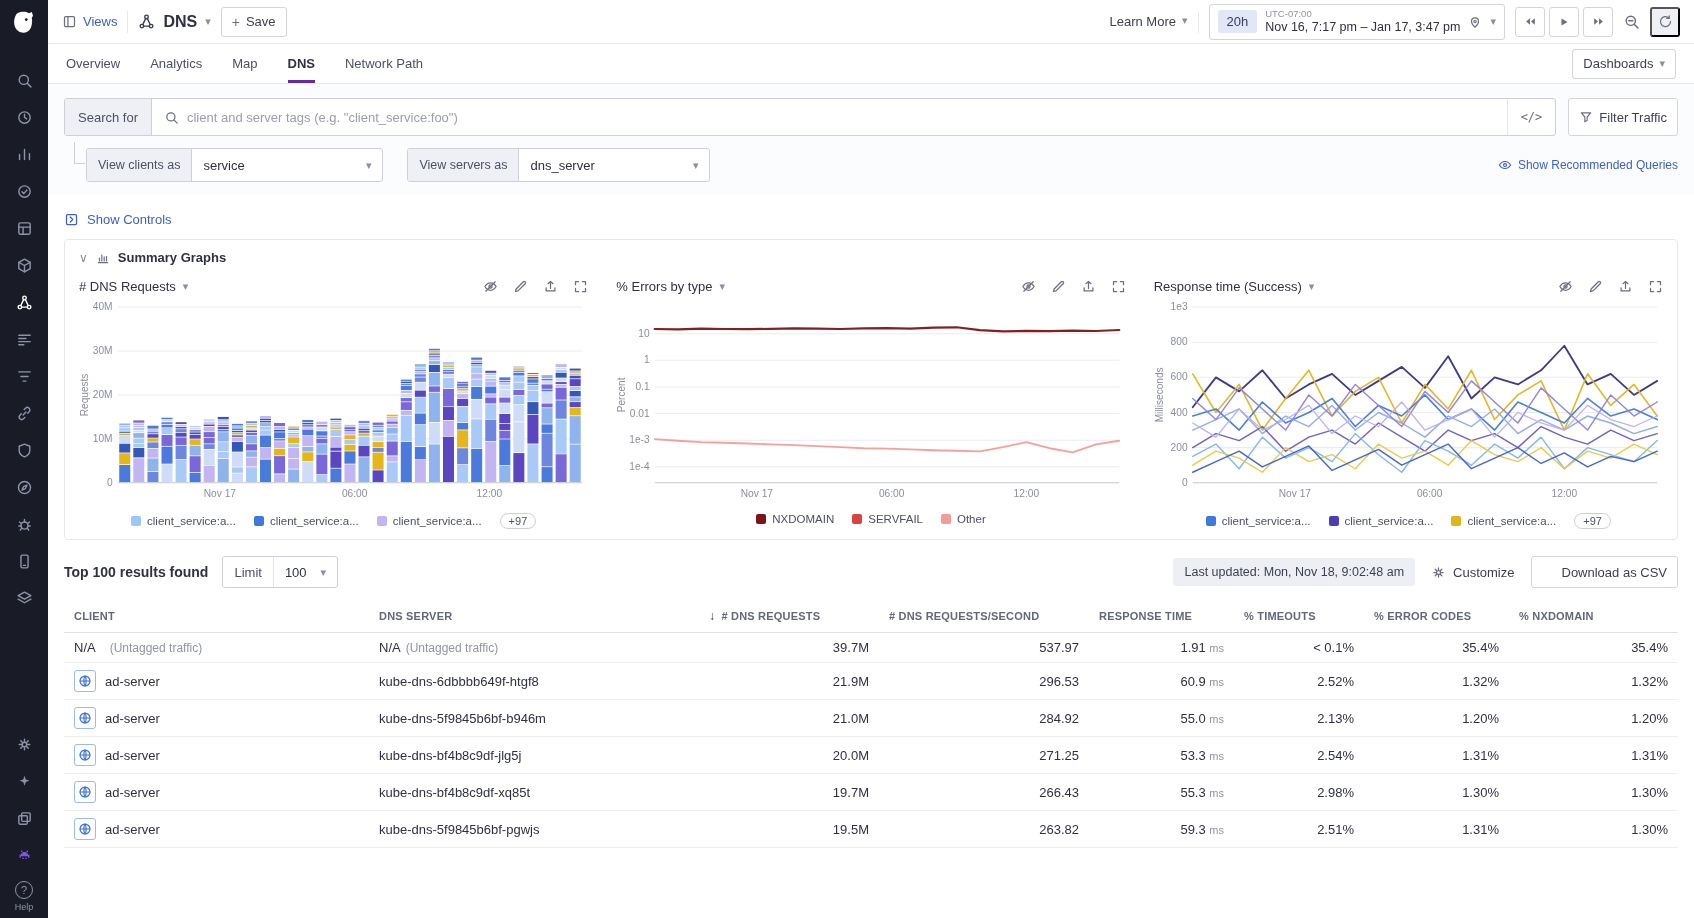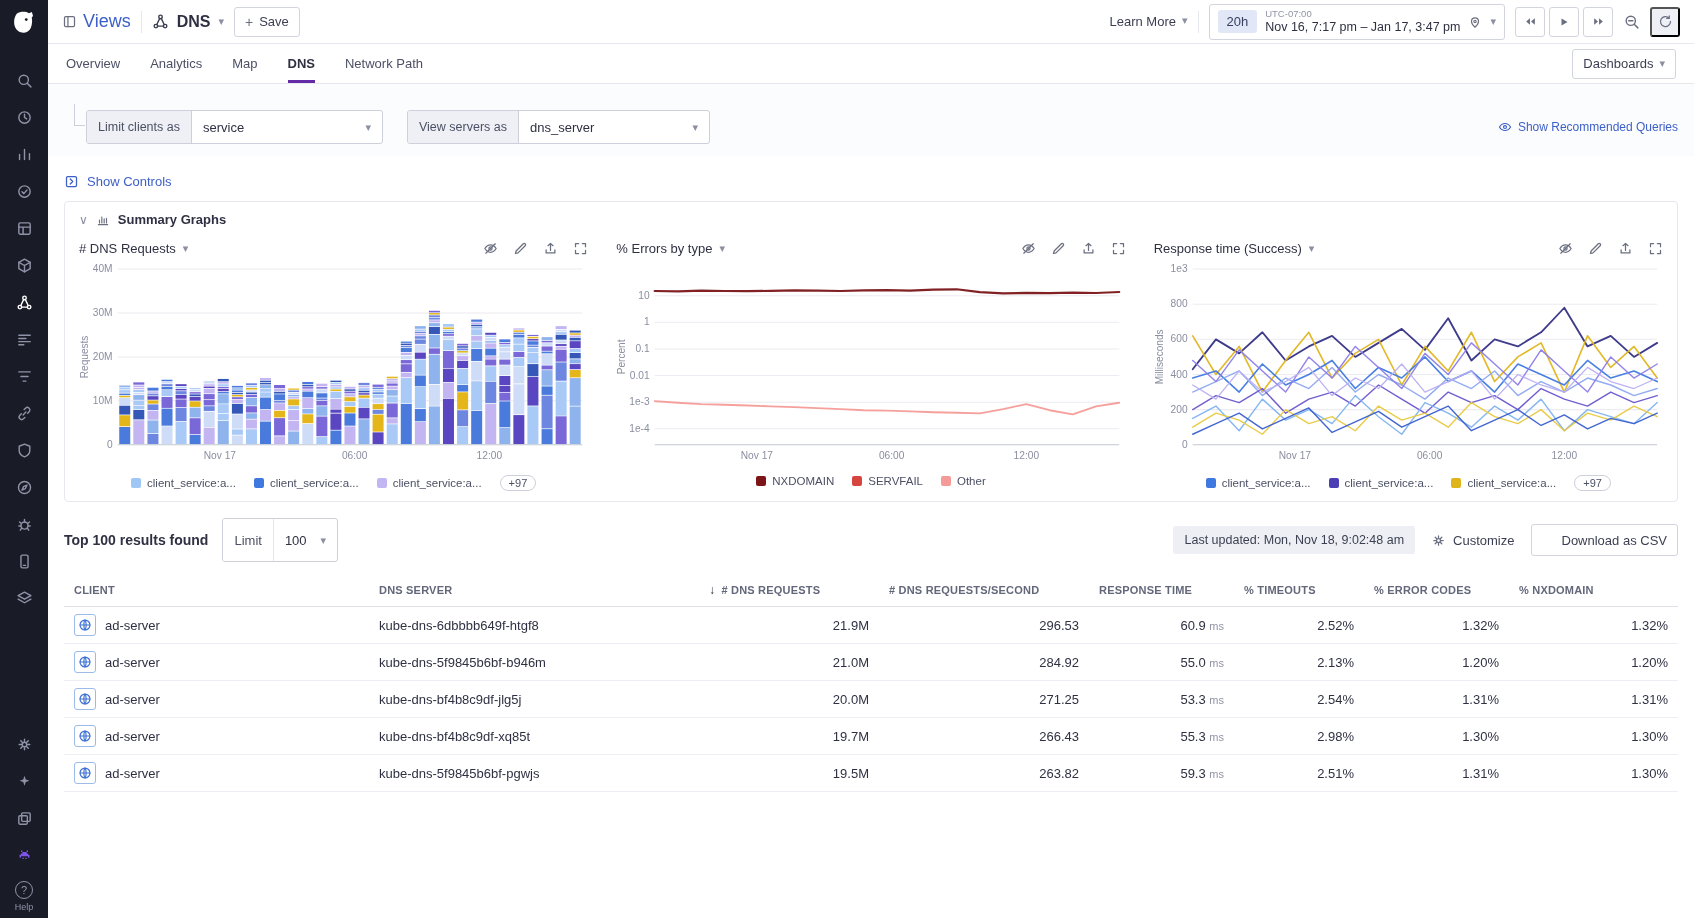--- a/index.html
+++ b/index.html
@@ -12,21 +12,21 @@
   .sb-items{display:flex;flex-direction:column;align-items:center;gap:13px}
   .sb-item{width:26px;height:24px;display:flex;align-items:center;justify-content:center;color:#8f93a8;cursor:pointer}
   .sb-item.active{color:#fff}
   .sb-item.invader{color:#7d55e8}
   .sb-bottom{margin-top:auto;display:flex;flex-direction:column;align-items:center;gap:13px}
   .sb-help{display:flex;flex-direction:column;align-items:center;gap:3px;margin-top:14px;color:#8f93a8;font-size:9px}
   .sb-help .q{width:18px;height:18px;border:1.5px solid #8f93a8;border-radius:50%;display:flex;align-items:center;justify-content:center;font-size:11px;cursor:pointer}
   
   .main{flex:1;display:flex;flex-direction:column;min-width:0}
   .topbar{height:44px;display:flex;align-items:center;gap:10px;padding:0 14px;border-bottom:1px solid #e6e8ee;background:#fff}
-  .views{display:flex;align-items:center;gap:6px;color:#3c5fc8;font-size:18px;cursor:pointer}
+  .views{display:flex;align-items:center;gap:6px;color:#3c5fc8;font-size:13px;cursor:pointer}
   .vsep{width:1px;height:22px;background:#e6e8ee}
   .title-group{display:flex;align-items:center;gap:8px;cursor:pointer}
   .title-group .t{font-size:16px;font-weight:700;color:#2f3143}
   .caret{color:#8a8ea0;font-size:11px}
   .btn{display:inline-flex;align-items:center;gap:6px;border:1px solid #d3d5de;border-radius:3px;background:#fff;padding:0 10px;height:30px;font-size:13px;color:#3c3f51;cursor:pointer;white-space:nowrap}
   .plus{font-size:14px;color:#6b6f80}
   .spacer{flex:1}
   .learnmore{display:flex;gap:6px;font-size:13px;color:#3c3f51;cursor:pointer}
   .range-picker{display:flex;align-items:center;gap:8px;border:1px solid #d3d5de;border-radius:3px;height:36px;padding:0 8px;cursor:pointer}
   .chip-20h{background:#e1e7f6;border-radius:3px;padding:4px 9px;font-size:13px;color:#37415f}
@@ -72,21 +72,21 @@
   .chart-icons{display:flex;gap:15px;color:#7d8192}
   .chart-svg{width:100%;height:208px}
   .ax{font:10px "Liberation Sans",sans-serif;fill:#8a8ea0}
   .chart-legend{display:flex;justify-content:center;align-items:center;gap:18px;margin-top:6px;font-size:11.5px;color:#4c5064}
   .legend-item{display:flex;align-items:center;gap:6px}
   .legend-swatch{width:10px;height:10px;border-radius:2px;flex-shrink:0}
   .more-chip{border:1px solid #cdd0da;border-radius:10px;padding:1px 8px;font-size:11px;color:#4c5064;cursor:pointer}
   
   .results-bar{display:flex;align-items:center;gap:14px;margin-top:16px}
   .results-title{font-size:14px;font-weight:700;color:#2f3143}
-  .limit-group{display:flex;height:44px;border:1px solid #cdd0da;border-radius:3px;overflow:hidden;background:#fff;cursor:pointer}
+  .limit-group{display:flex;height:32px;border:1px solid #cdd0da;border-radius:3px;overflow:hidden;background:#fff;cursor:pointer}
   .limit-label{background:#fff;font-size:13px;color:#4c5064;display:flex;align-items:center;padding:0 11px;border-right:1px solid #e4e6ec}
   .limit-value{display:flex;align-items:center;gap:14px;padding:0 11px;font-size:13px}
   .results-right{margin-left:auto;display:flex;align-items:center;gap:16px}
   .updated-pill{background:#edeff4;border-radius:3px;padding:7px 11px;font-size:12.5px;color:#3c3f51}
   .customize{display:flex;align-items:center;gap:7px;font-size:13px;color:#3c3f51;cursor:pointer}
   .download-btn{height:32px}
   
   .table-wrap{margin-top:12px}
   table{width:100%;border-collapse:collapse;table-layout:fixed}
   th{font-size:11px;color:#63677a;font-weight:700;text-align:left;padding:9px 10px;border-bottom:1px solid #dfe1e8;white-space:nowrap;letter-spacing:.2px}
@@ -322,24 +322,47 @@
     <div class="tab active">DNS</div>
     <div class="tab">Network Path</div>
     <div class="spacer"></div>
     <button class="btn">
       <span>Dashboards</span>
       <span class="caret">▾</span>
     </button>
   </div>
 
   <section class="search-section">
+    <div class="search-row">
+      <div class="search-group">
+        <div class="search-label">Search for</div>
+        <div class="search-input-wrap">
+          <span class="ic">
+              <svg viewBox="0 0 24 24" width="15" height="15" fill="none" stroke="currentColor" stroke-width="2" stroke-linecap="round" stroke-linejoin="round">
+                <circle cx="11" cy="11" r="6.5"></circle>
+                <path d="M15.8 15.8L21 21"></path>
+              </svg>
+            </span>
+          <input class="search" value="" placeholder="client and server tags (e.g. &quot;client_service:foo&quot;)" style="">
+        </div>
+        <div class="code-btn">&lt;/&gt;</div>
+      </div>
+      <button class="btn filter-btn">
+        <span class="ic">
+            <svg viewBox="0 0 24 24" width="14" height="14" fill="none" stroke="currentColor" stroke-width="2" stroke-linecap="round" stroke-linejoin="round">
+              <path d="M4 5h16l-6 7v6l-4 2v-8L4 5z"></path>
+            </svg>
+          </span>
+        <span>Filter Traffic</span>
+      </button>
+    </div>
     <div class="viewas-row">
       <div class="connector"></div>
       <div class="viewas-group">
-        <div class="viewas-label">Limit clients as</div>
+        <div class="viewas-label">View clients as</div>
         <div class="viewas-value">
           <span>service</span>
           <span class="caret">▾</span>
         </div>
       </div>
       <div class="viewas-group">
         <div class="viewas-label">View servers as</div>
         <div class="viewas-value">
           <span>dns_server</span>
           <span class="caret">▾</span>
@@ -975,20 +998,33 @@
               <th class=""># DNS REQUESTS/SECOND</th>
               <th class="">RESPONSE TIME</th>
               <th class="">% TIMEOUTS</th>
               <th class="">% ERROR CODES</th>
               <th class="">% NXDOMAIN</th>
             </tr>
           </thead>
           <tbody>
             <tr>
     <td class="left"><span class="client-chip">
+                  <span>N/A</span>
+                  <span class="note">(Untagged traffic)</span>
+                </span></td>
+    <td class="left"><span>N/A</span><span class="note">(Untagged traffic)</span></td>
+    <td>39.7M</td>
+    <td>537.97</td>
+    <td>1.91 <span class="unit">ms</span></td>
+    <td>&lt; 0.1%</td>
+    <td>35.4%</td>
+    <td>35.4%</td>
+  </tr>
+            <tr>
+    <td class="left"><span class="client-chip">
                   <span class="globe-box">
                     <svg viewBox="0 0 24 24" width="14" height="14" fill="none" stroke="currentColor" stroke-width="2" stroke-linecap="round" stroke-linejoin="round">
                       <circle cx="12" cy="12" r="8.5"></circle>
                       <path d="M3.5 12h17M12 3.5c2.6 2.4 2.6 14.6 0 17-2.6-2.4-2.6-14.6 0-17z"></path>
                     </svg>
                   </span>
                   <span>ad-server</span>
                 </span></td>
     <td class="left"><span>kube-dns-6dbbbb649f-htgf8</span></td>
     <td>21.9M</td>

